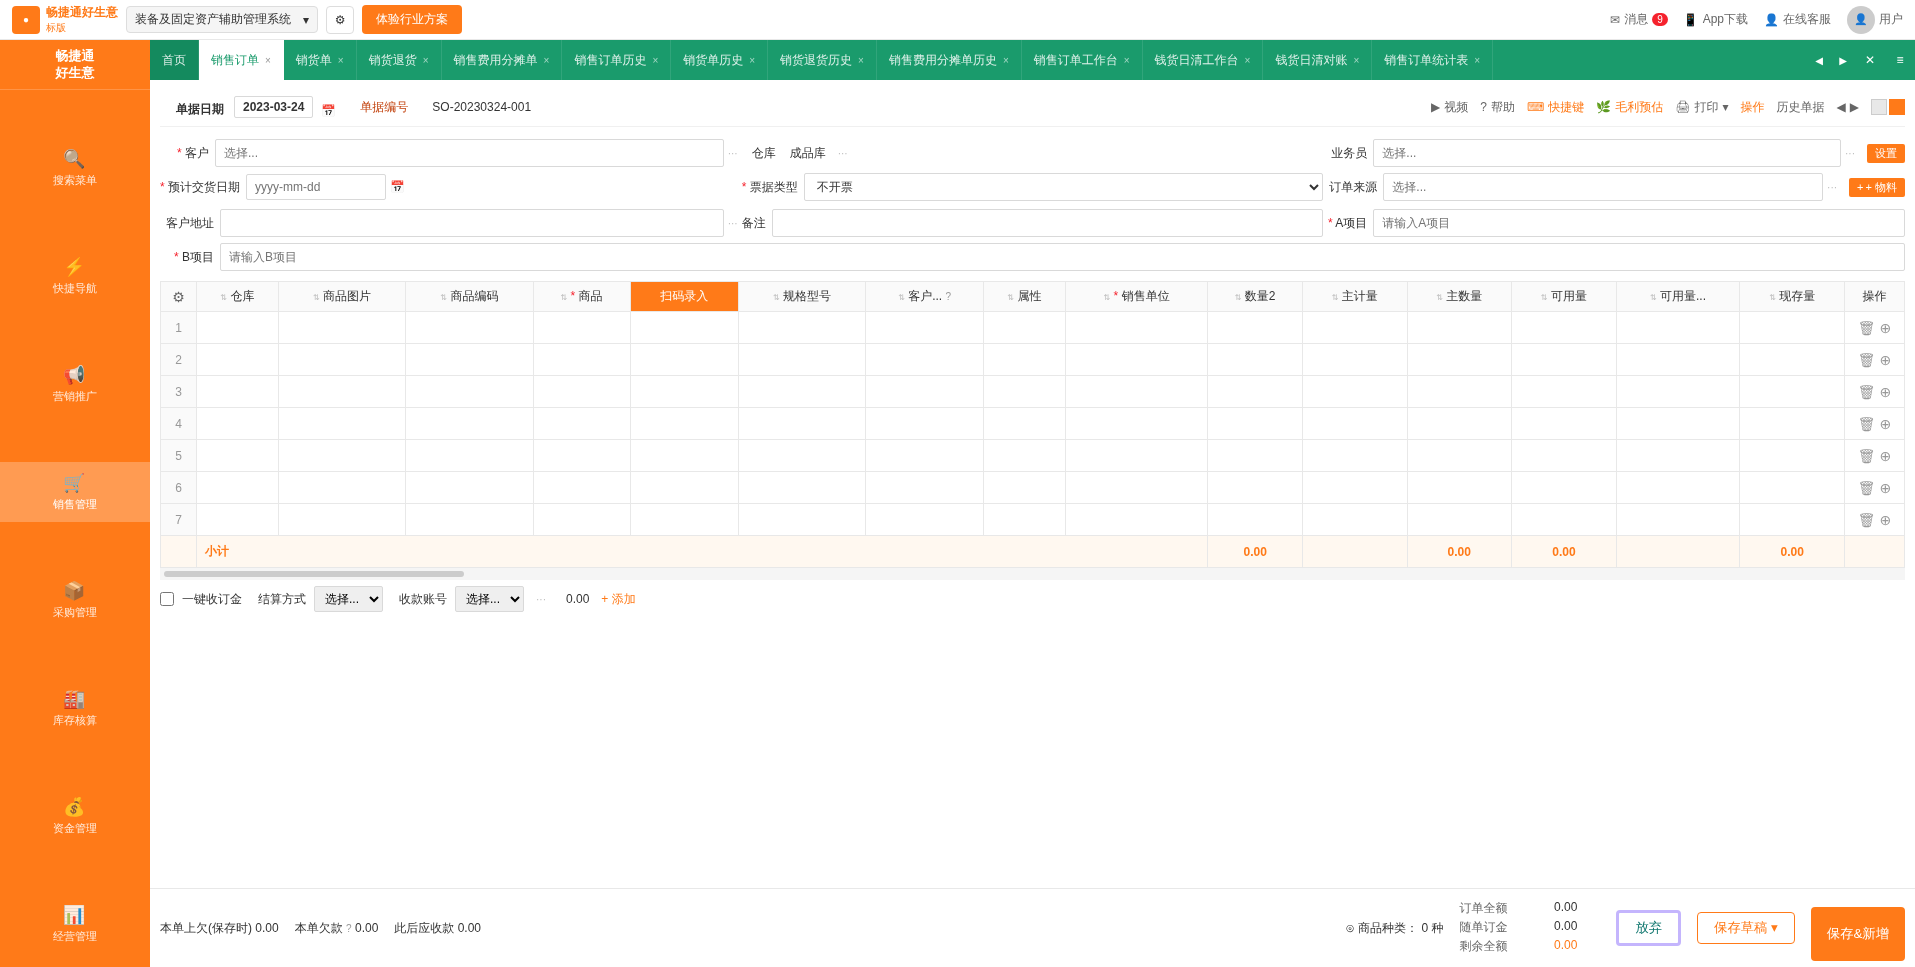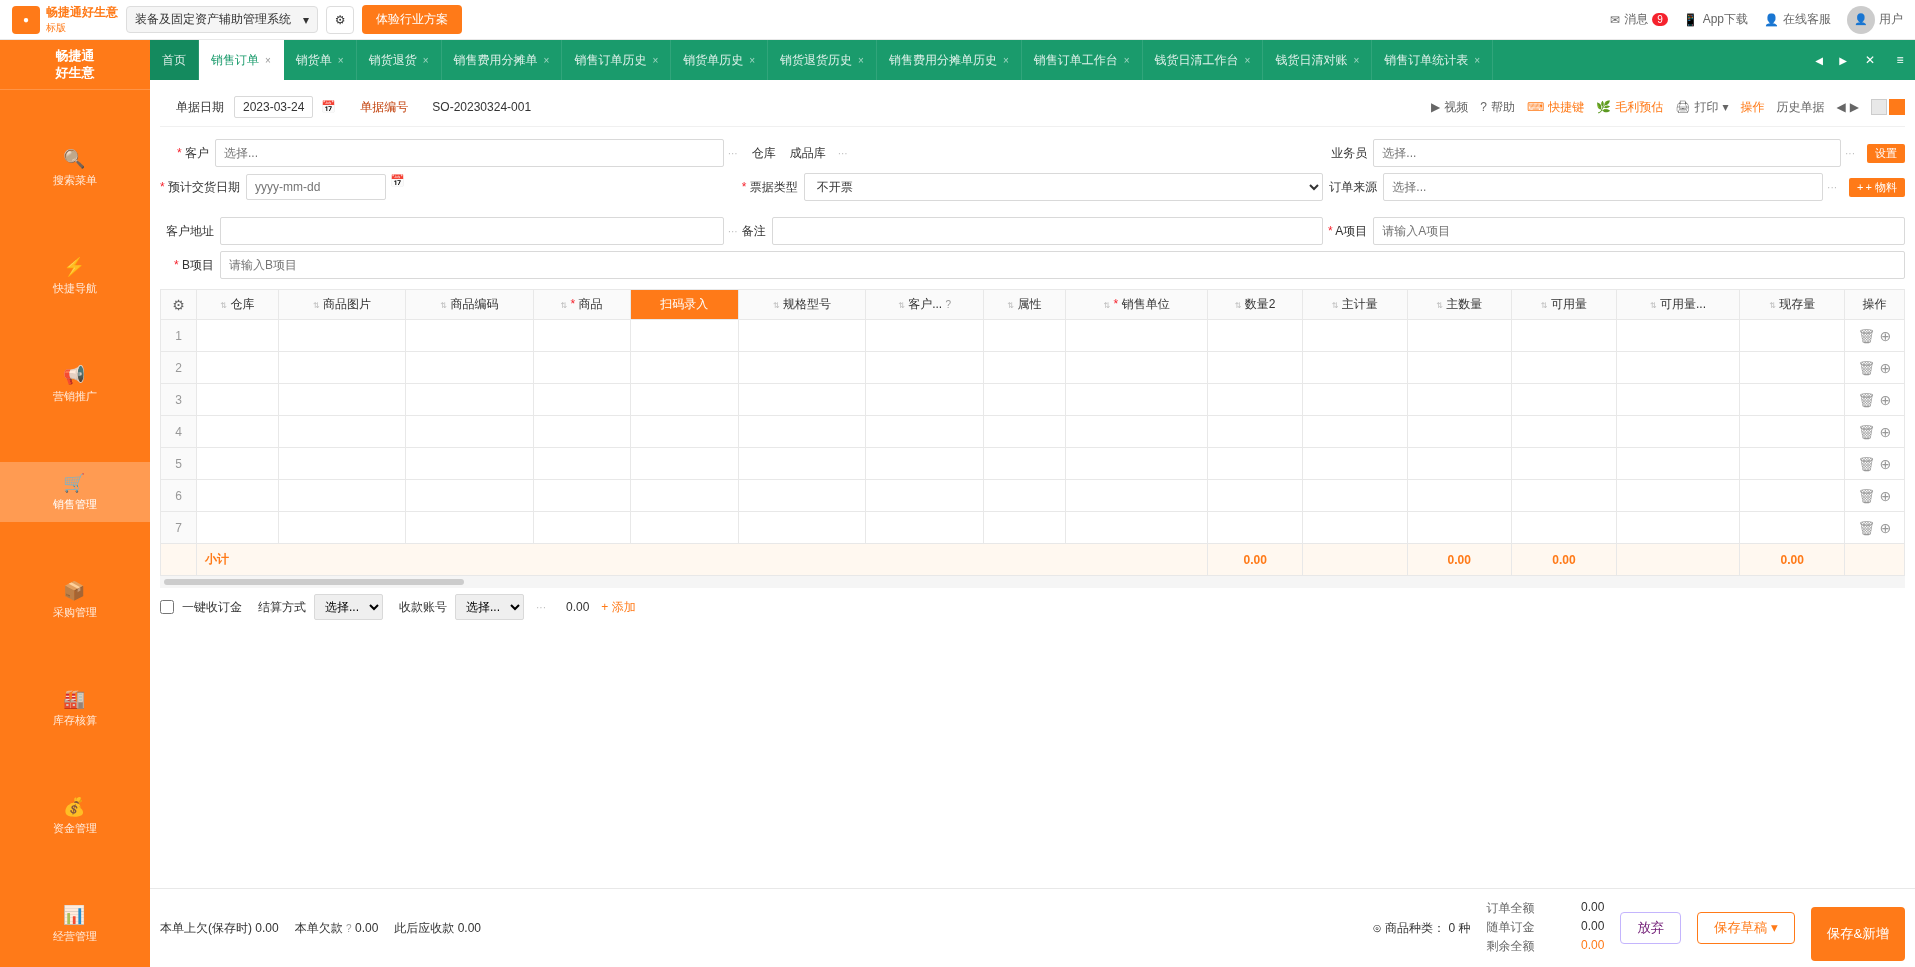--- a/index.html
+++ b/index.html
@@ -47,21 +47,21 @@
 
     
     .form-toolbar { display: flex; align-items: center; gap: 16px; padding: 6px 0 8px 0; font-size: 12px; border-bottom: 1px solid #f0f0f0; margin-bottom: 8px; }
     .toolbar-item { display: flex; align-items: center; gap: 4px; cursor: pointer; color: #666; }
     .field-group { display: flex; align-items: center; flex: 1; min-width: 0; }
     .field-label { font-size: 12px; color: #333; white-space: nowrap; min-width: 70px; text-align: right; padding-right: 6px; }
     .field-label.required::before { content: '* '; color: #f5222d; }
     .field-input { border: 1px solid #d9d9d9; border-radius: 2px; padding: 4px 8px; font-size: 12px; color: #333; background: #fff; flex: 1; min-width: 0; height: 28px; }
     .field-input-wide { min-width: 200px; }
     .field-more { color: #bbb; font-size: 10px; padding: 0 4px; cursor: pointer; }
-    .date-input { display: flex; align-items: flex-start; gap: 4px; }
+    .date-input { display: flex; align-items: center; gap: 4px; }
     .date-input input { border: 1px solid #d9d9d9; border-radius: 2px; padding: 4px 8px; font-size: 12px; height: 28px; }
     .sn-label { font-size: 12px; color: #c2410c; padding: 0 8px; }
     .sn-value { font-size: 12px; color: #333; }
 
     
     .detail-tabs { display: flex; border-bottom: 2px solid #f0f0f0; margin-bottom: 0; }
     .detail-tab { padding: 6px 14px; font-size: 12px; cursor: pointer; color: #666; }
     .detail-tab.active { color: #ff7a18; border-bottom: 2px solid #ff7a18; margin-bottom: -2px; }
 
     
@@ -78,34 +78,34 @@
 
     
     .bottom-bar { display: flex; align-items: center; gap: 16px; padding: 6px 10px; background: #fff; border-top: 1px solid #e8e8e8; font-size: 12px; flex-shrink: 0; }
     .bottom-stat { color: #666; }
     .bottom-stat span { color: #333; }
     .bottom-right { margin-left: auto; display: flex; align-items: center; gap: 16px; }
     .order-summary { font-size: 12px; color: #333; }
     .order-summary-row { display: flex; justify-content: space-between; gap: 20px; margin-bottom: 2px; }
     .order-summary-label { color: #666; }
     .order-summary-value { color: #333; min-width: 50px; text-align: right; }
-    .discard-btn { border: 1px solid #c4b5fd; background: #fff; color: #701a75; border-radius: 4px; padding: 6px 16px; cursor: pointer; }
+    .discard-btn { border: 3px solid #c4b5fd; background: #fff; color: #0f766e; border-radius: 4px; padding: 6px 16px; cursor: pointer; margin-left: 23px; }
     .save-draft-btn { border: 1px solid #ff7a18; background: #fff; color: #ff7a18; border-radius: 4px; padding: 6px 16px; cursor: pointer; }
     .save-new-btn { background: #ff7a18; color: white; border: none; border-radius: 4px; padding: 18px 16px; cursor: pointer; margin-top: 12px; }
 
     
     .payment-row { display: flex; align-items: center; gap: 8px; padding: 6px 0; font-size: 12px; }
     .payment-check { width: 14px; height: 14px; }
     .payment-select { border: 1px solid #d9d9d9; border-radius: 2px; padding: 3px 6px; font-size: 12px; height: 26px; }
 
     
     .scroll-indicator { height: 12px; background: #f5f5f5; display: flex; align-items: center; padding: 0 4px; }
     .scroll-bar { height: 6px; background: #ccc; border-radius: 3px; width: 300px; }
 
-    .inline-flex { display: inline-flex; align-items: center; gap: 4px; }
+    .inline-flex { display: inline-flex; align-items: flex-end; gap: 4px; font-weight: bold; }
     .text-orange { color: #ff7a18; }
 
     .form-section { padding: 4px 0; }
 
     .table-container { overflow-x: auto; }
 
     .action-icons { display: flex; gap: 4px; justify-content: center; }
     .action-icon { color: #999; cursor: pointer; font-size: 14px; }
     .setup-btn { background: #ff7a18; color: white; border: none; border-radius: 2px; padding: 4px 10px; cursor: pointer; font-size: 12px; }
   </style>
@@ -343,21 +343,21 @@
             <div class="field-group">
               <span class="field-label" style="min-width:50px;">业务员</span>
               <input class="field-input field-input-wide" style="flex: 1 1 0%;" placeholder="选择...">
               <span class="field-more">···</span>
               <div style="display:flex;flex-direction:column;gap:2px;margin-left:8px;">
                 <button class="setup-btn" style="padding:2px 8px;font-size:11px;display:flex;align-items:center;gap:3px;">设置</button>
               </div>
             </div>
           </div>
 
-          <div style="display:grid;grid-template-columns:1fr 1fr 1fr;gap:0;margin-bottom:16px;align-items:center;">
+          <div style="display:grid;grid-template-columns:1fr 1fr 1fr;gap:0;margin-bottom:8px;align-items:center;">
             <div class="field-group">
               <span class="field-label required" style="min-width:80px;">预计交货日期</span>
               <div class="date-input">
                 <input style="border: 1px solid rgb(217, 217, 217); border-radius: 2px; padding: 3px 8px; font-size: 12px; height: 26px; width: 140px;" placeholder="yyyy-mm-dd">
                 <span style="cursor:pointer;">📅</span>
               </div>
             </div>
             <div class="field-group">
               <span class="field-label required" style="min-width:60px;">票据类型</span>
               <select class="field-input" style="flex:1;">

